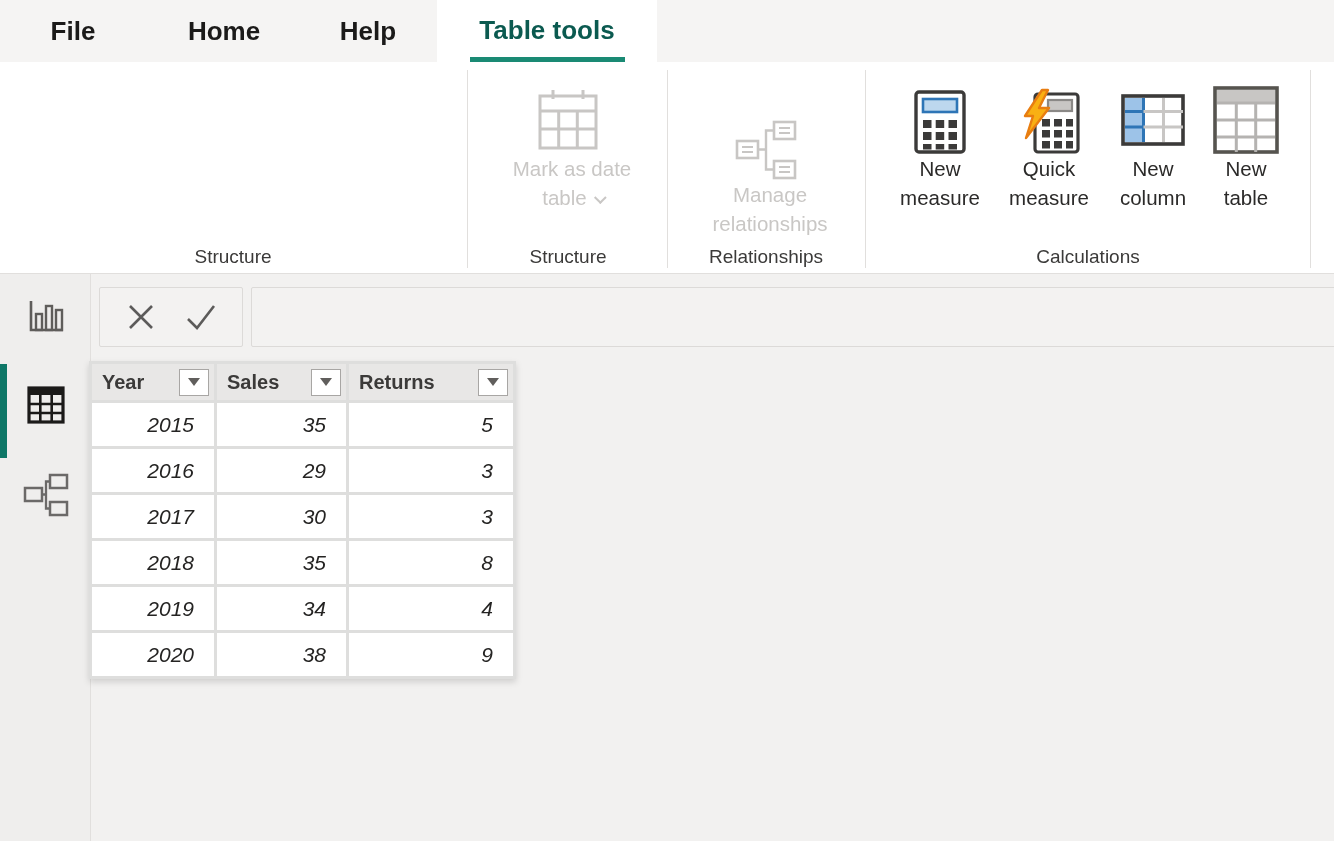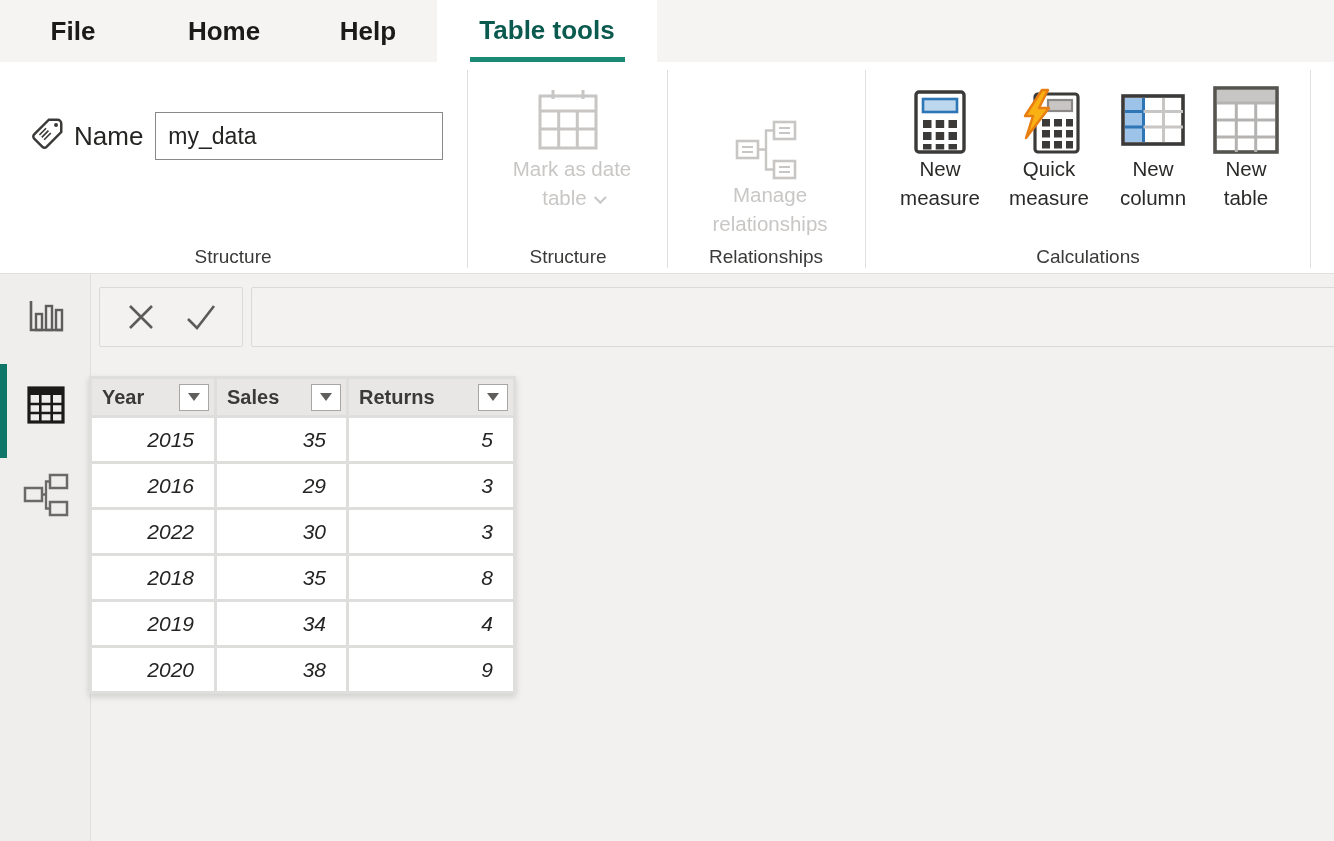--- a/index.html
+++ b/index.html
@@ -41,21 +41,21 @@
   .side-item { position:absolute; left:0; width:91px; height:82px; display:flex; align-items:center; justify-content:center; }
   .active-bar { position:absolute; left:0; top:90px; width:7px; height:94px; background:#0e7767; }
   
   .fx-buttons { position:absolute; left:99px; top:287px; width:144px; height:60px; background:#f3f2f1;
                 border:1px solid #dcdad8; border-radius:2px; display:flex; align-items:center; justify-content:center; gap:26px; }
   .fx-btn { width:34px; height:34px; display:flex; align-items:center; justify-content:center; }
   .fx-input { position:absolute; left:251px; top:287px; width:1090px; height:60px; background:#f3f2f1;
               border:1px solid #dcdad8; border-radius:2px; font-family:"Liberation Sans",sans-serif;
               font-size:22px; color:#252423; padding:0 14px; outline:none; }
   
-  .grid-wrap { position:absolute; left:89px; top:376px; filter:drop-shadow(0 3px 3px rgba(0,0,0,0.14)); }
+  .grid-wrap { position:absolute; left:89px; top:361px; filter:drop-shadow(0 3px 3px rgba(0,0,0,0.14)); }
   table.grid { border-collapse:separate; border-spacing:3px; background:#dededd; }
   table.grid th { height:36px; background:#e8e7e6; padding:0; }
   .hcell { display:flex; align-items:center; justify-content:space-between; padding:0 5px 0 10px; }
   .hlabel { font-size:20px; font-weight:bold; color:#3b3a39; }
   .filter-btn { width:30px; height:27px; background:#fff; border:1px solid #a8a6a4;
                 display:flex; align-items:center; justify-content:center; cursor:default; }
   .tri { width:0; height:0; border-left:6px solid transparent; border-right:6px solid transparent;
          border-top:8px solid #605e5c; }
   table.grid td { height:43px; background:#ffffff; font-size:21px; font-style:italic; color:#252423;
                   text-align:right; padding:0 20px 0 0; }
@@ -69,31 +69,20 @@
   <div class="menu-item menu-home">Home</div>
   <div class="menu-item menu-help">Help</div>
   <div class="active-tab">
     <span>Table tools</span>
     <div class="underline"></div>
   </div>
 </div>
 
 <div class="ribbon">
 
-  <div class="name-row">
-    <span>
-      <svg width="38" height="40" viewBox="0 0 40 40">
-        <path d="M22 5 h9 a4 4 0 0 1 4 4 v9 L19.5 33.5 a3 3 0 0 1-4.3 0 L6.5 24.8 a3 3 0 0 1 0-4.3 Z" fill="none" stroke="#3b3a39" stroke-width="2.6"></path>
-        <circle cx="29.5" cy="10.5" r="2.1" fill="#3b3a39"></circle>
-        <path d="M12 21 L19 14 M14.5 23.5 L21.5 16.5 M17 26 L24 19" stroke="#3b3a39" stroke-width="1.7"></path>
-      </svg>
-    </span>
-    <span class="name-label">Name</span>
-    <input class="name-input" type="text" value="my_data" style="">
-  </div>
   <div class="group-label" style="left:133px; width:200px;">Structure</div>
 
   <div class="group-sep" style="left:467px;"></div>
 
   <div class="rbtn disabled" style="left:496px; width:144px;">
     <div class="icon-slot">
       <svg width="66" height="66" viewBox="0 0 66 66">
         <path d="M18 2 v9 M48 2 v9" stroke="#c8c6c4" stroke-width="3" fill="none"></path>
         <rect x="5" y="8" width="56" height="52" fill="none" stroke="#c8c6c4" stroke-width="3"></rect>
         <path d="M5 23 H61 M5 41 H61 M23.7 23 V60 M42.3 23 V60" stroke="#c8c6c4" stroke-width="3" fill="none"></path>
@@ -288,21 +277,21 @@
           <td class="col-0">2015</td>
           <td class="col-1">35</td>
           <td class="col-2">5</td>
         </tr>
         <tr>
           <td class="col-0">2016</td>
           <td class="col-1">29</td>
           <td class="col-2">3</td>
         </tr>
         <tr>
-          <td class="col-0">2022</td>
+          <td class="col-0">2017</td>
           <td class="col-1">30</td>
           <td class="col-2">3</td>
         </tr>
         <tr>
           <td class="col-0">2018</td>
           <td class="col-1">35</td>
           <td class="col-2">8</td>
         </tr>
         <tr>
           <td class="col-0">2019</td>

